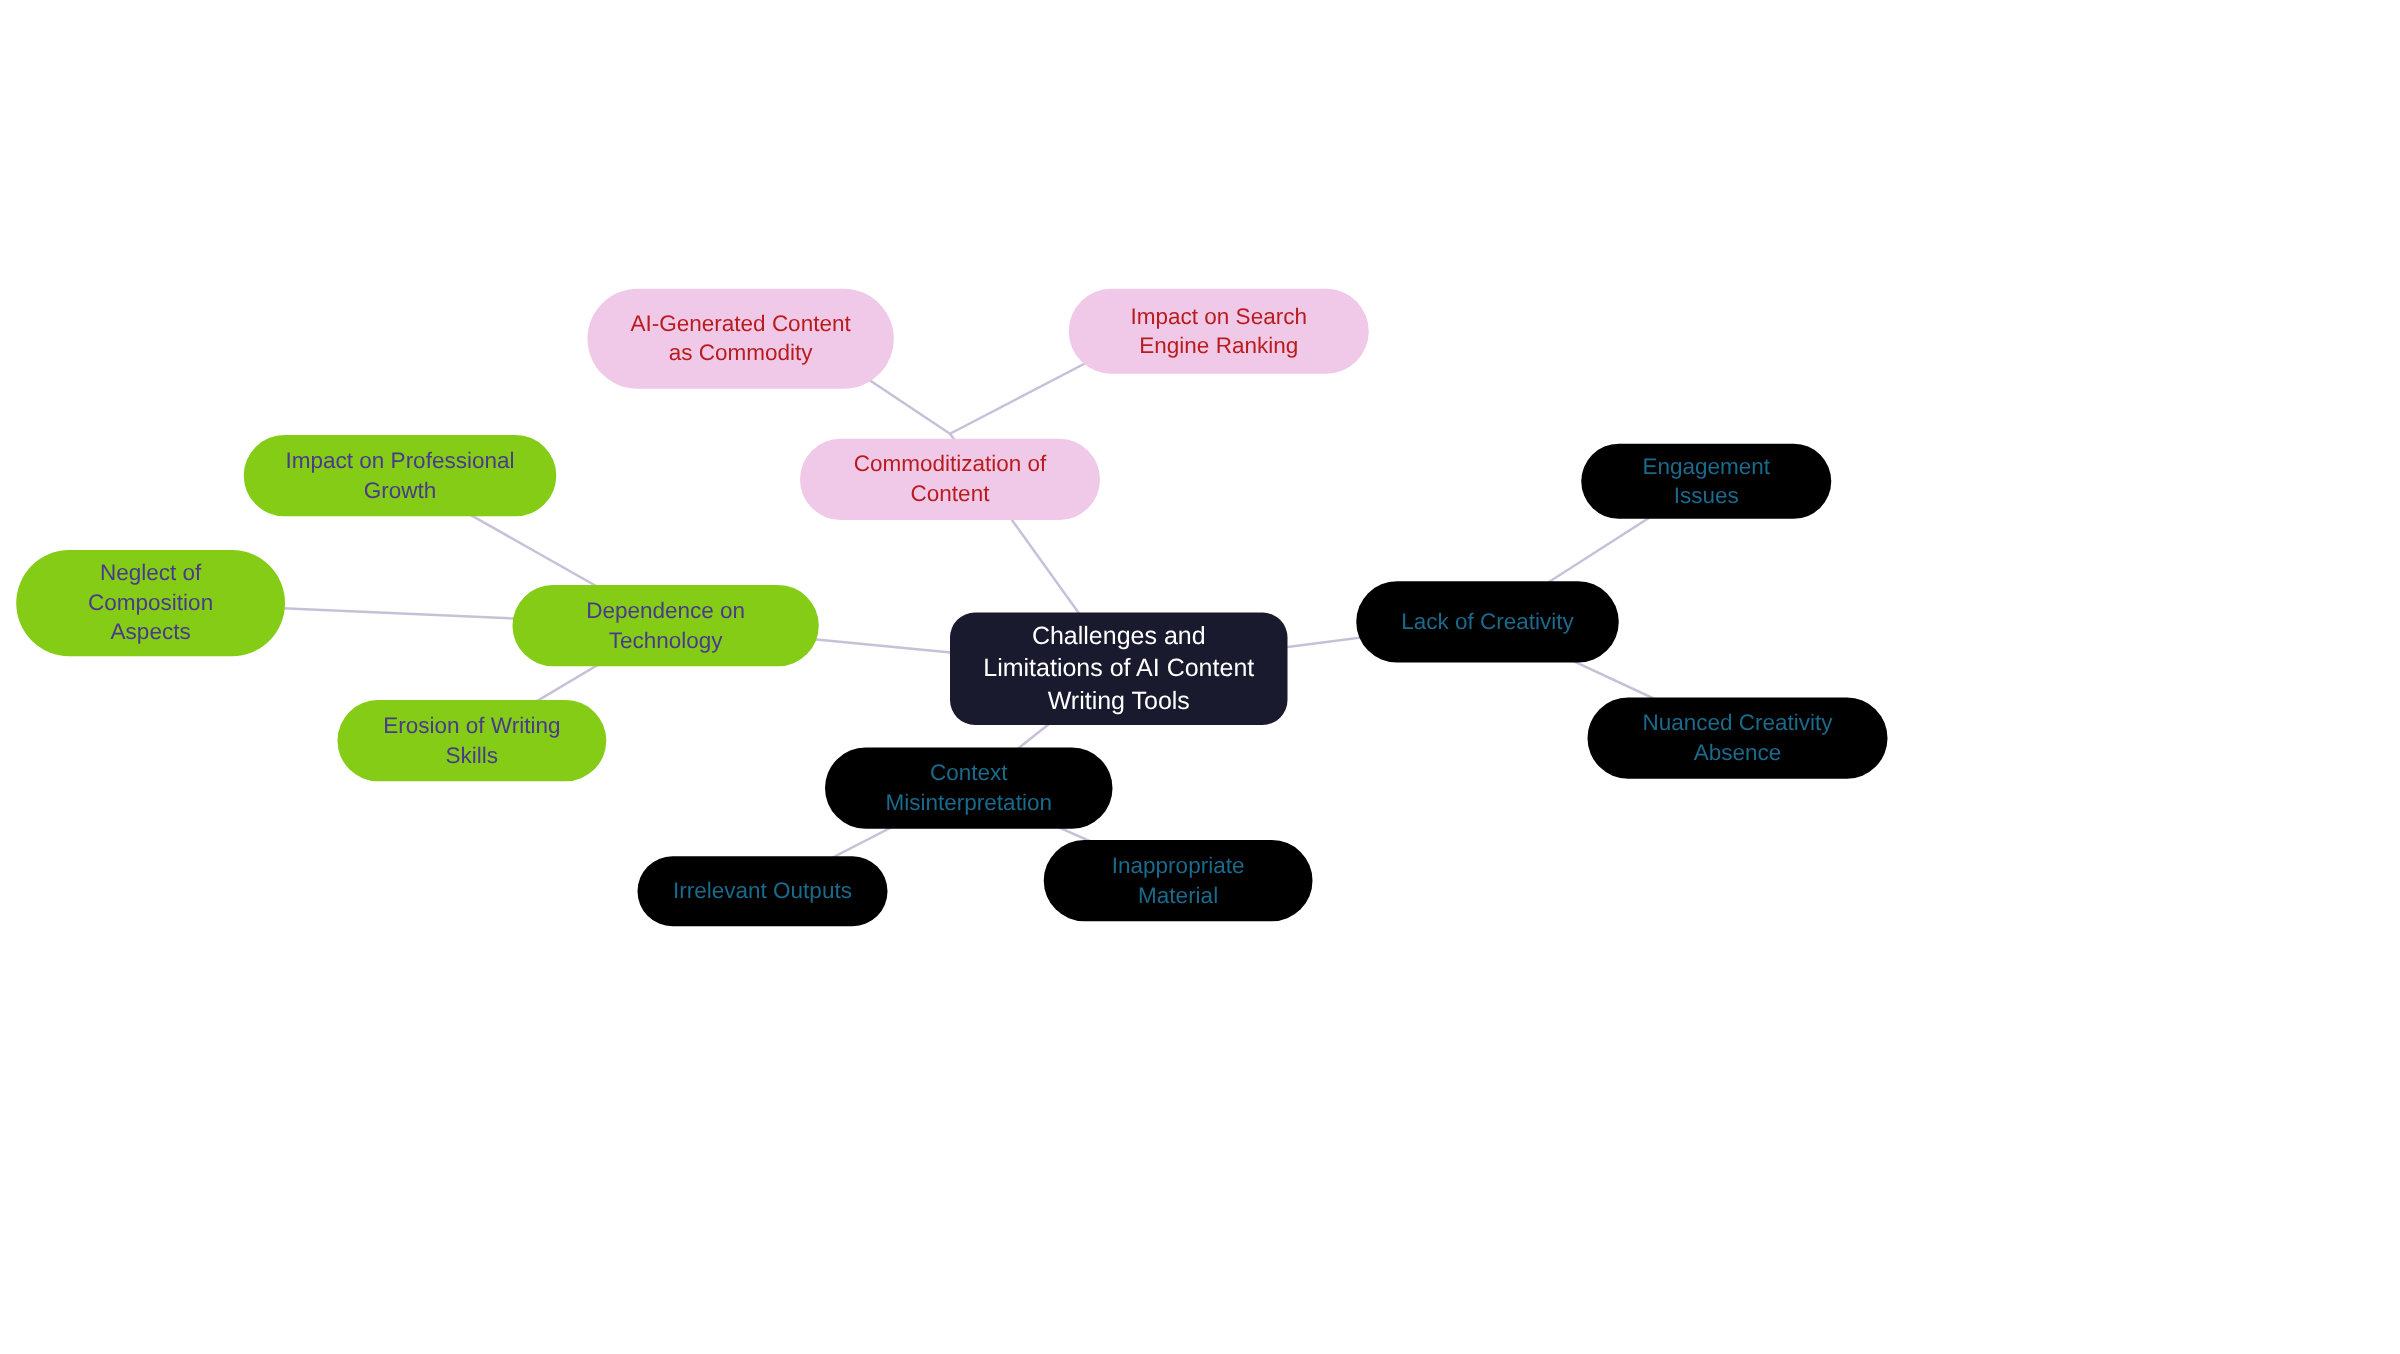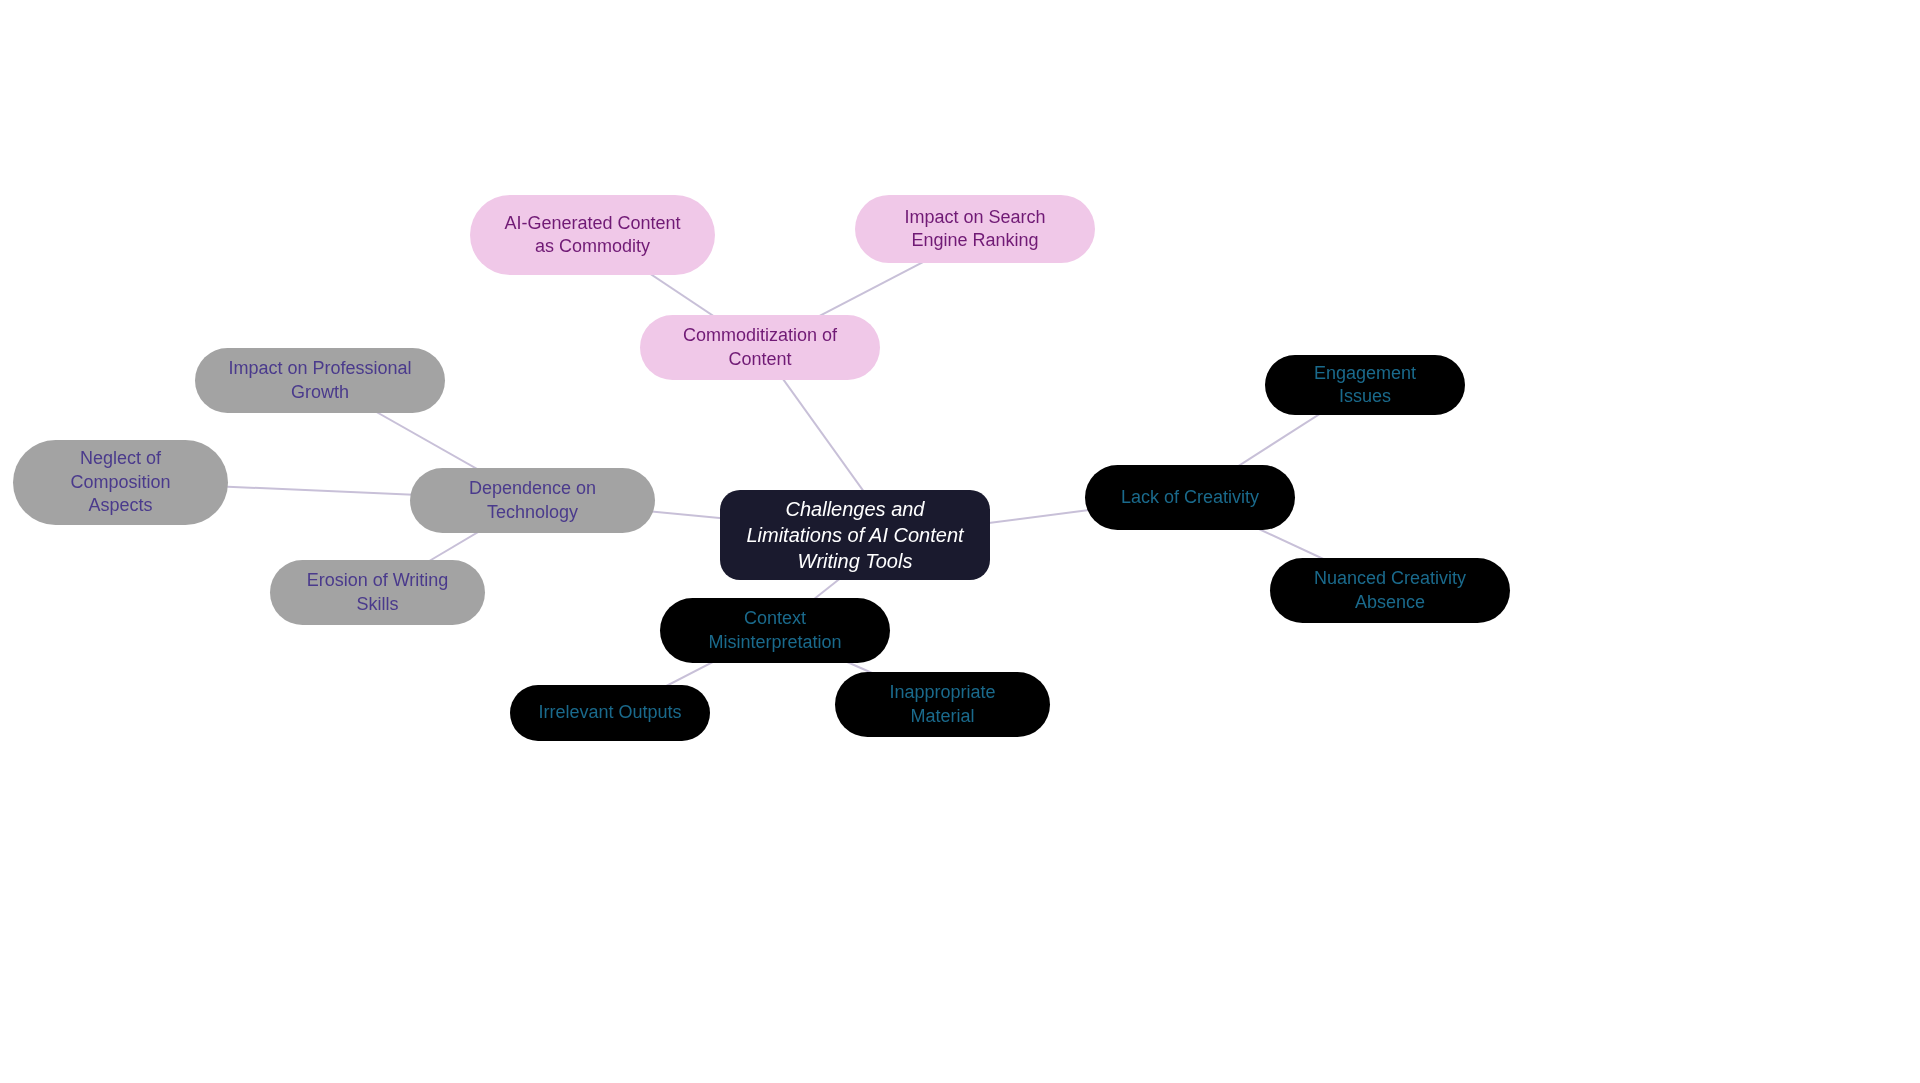--- a/index.html
+++ b/index.html
@@ -35,29 +35,30 @@
     .node-center {
       background: #1a1a2e;
       color: #ffffff;
       font-size: 20px;
       font-weight: 500;
       width: 260px;
       height: 90px;
       border-radius: 20px;
     }
     .node-purple-light {
-      background: #a3a3a3;
+      background: #84cc16;
       color: #4a3a8c;
       border: none;
       justify-content: flex-end;
     }
     .node-pink {
       background: #f0c8e8;
-      color: #701a75;
+      color: #b91c1c;
       border: none;
+      margin-top: 36px;
     }
     .node-blue {
       background: #000000;
       color: #1a6a8c;
       border: none;
     }
   </style>
 </head>
 <body>
 
@@ -70,21 +71,21 @@
     <line x1="532" y1="500" x2="120" y2="482" stroke="#c8c0d8" stroke-width="2"></line>
     <line x1="532" y1="500" x2="377" y2="592" stroke="#c8c0d8" stroke-width="2"></line>
     <line x1="760" y1="347" x2="592" y2="235" stroke="#c8c0d8" stroke-width="2"></line>
     <line x1="760" y1="347" x2="975" y2="235" stroke="#c8c0d8" stroke-width="2"></line>
     <line x1="1190" y1="497" x2="1365" y2="385" stroke="#c8c0d8" stroke-width="2"></line>
     <line x1="1190" y1="497" x2="1390" y2="590" stroke="#c8c0d8" stroke-width="2"></line>
     <line x1="775" y1="630" x2="610" y2="715" stroke="#c8c0d8" stroke-width="2"></line>
     <line x1="775" y1="630" x2="942" y2="704" stroke="#c8c0d8" stroke-width="2"></line>
   </svg>
 
-<div class="node node-center" style="left: 720px; top: 490px; width: 270px; height: 90px; font-style: italic;">
+<div class="node node-center" style="left: 760px; top: 490px; width: 270px; height: 90px;">
   <span>Challenges and Limitations of AI Content Writing Tools</span>
 </div>
 
 <div class="node node-purple-light" style="left: 410px; top: 468px; width: 245px; height: 65px;">
   <span>Dependence on Technology</span>
 </div>
 
 <div class="node node-purple-light" style="left: 195px; top: 348px; width: 250px; height: 65px;">
   <span>Impact on Professional Growth</span>
 </div>

